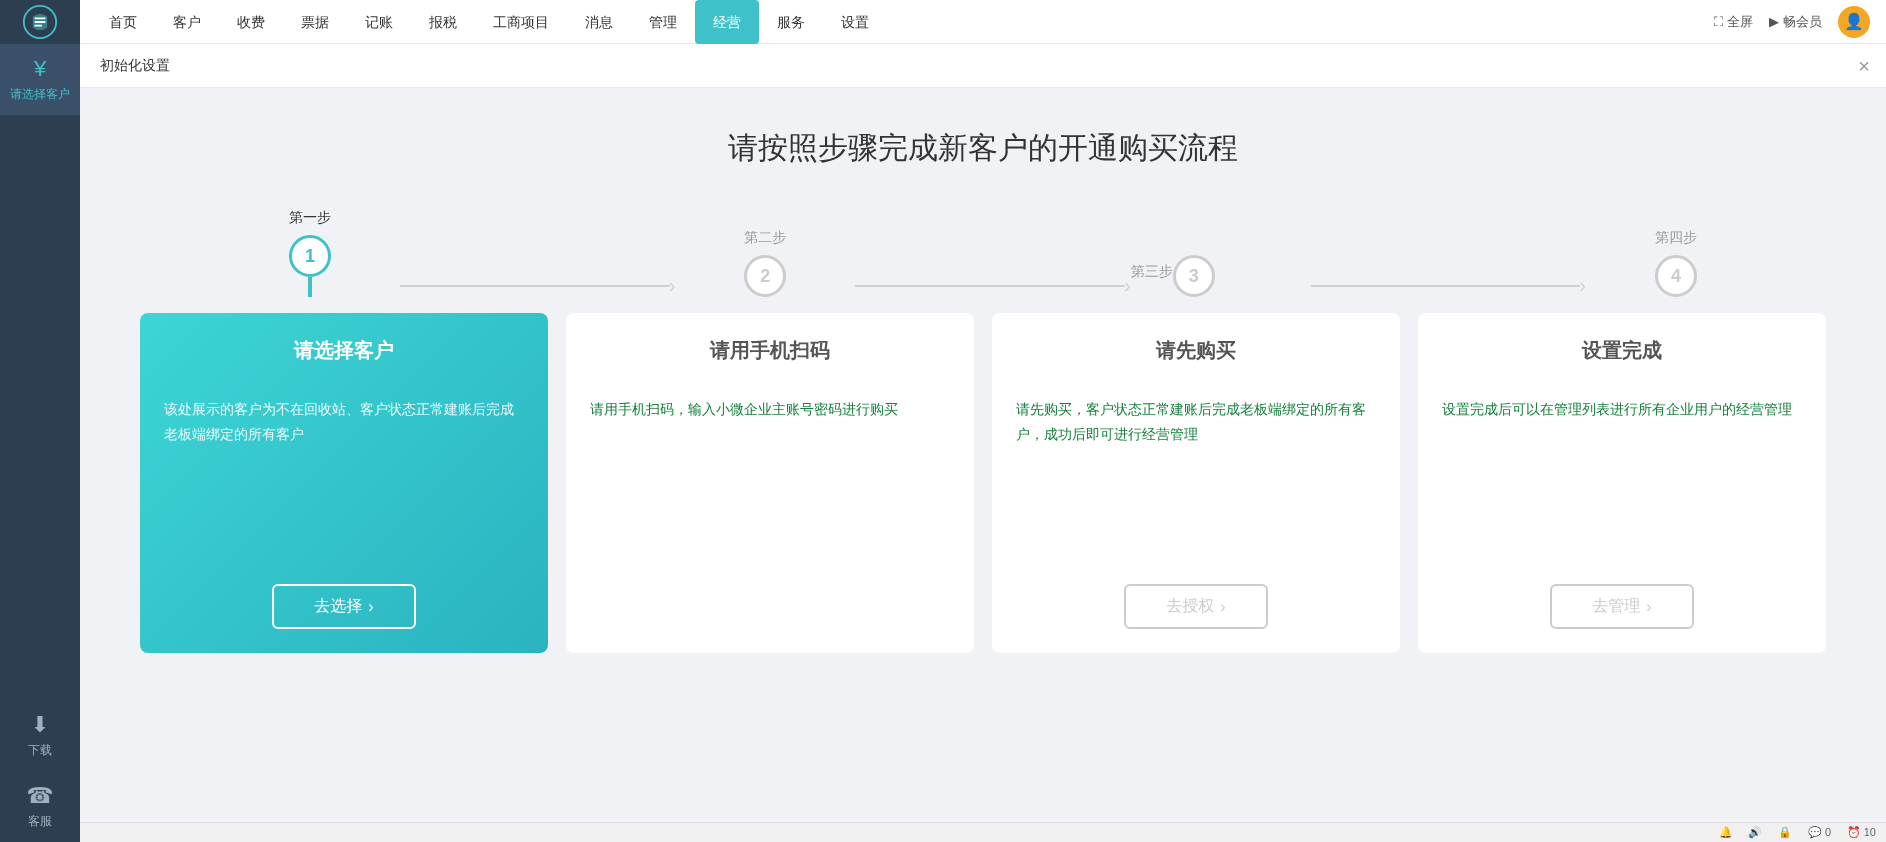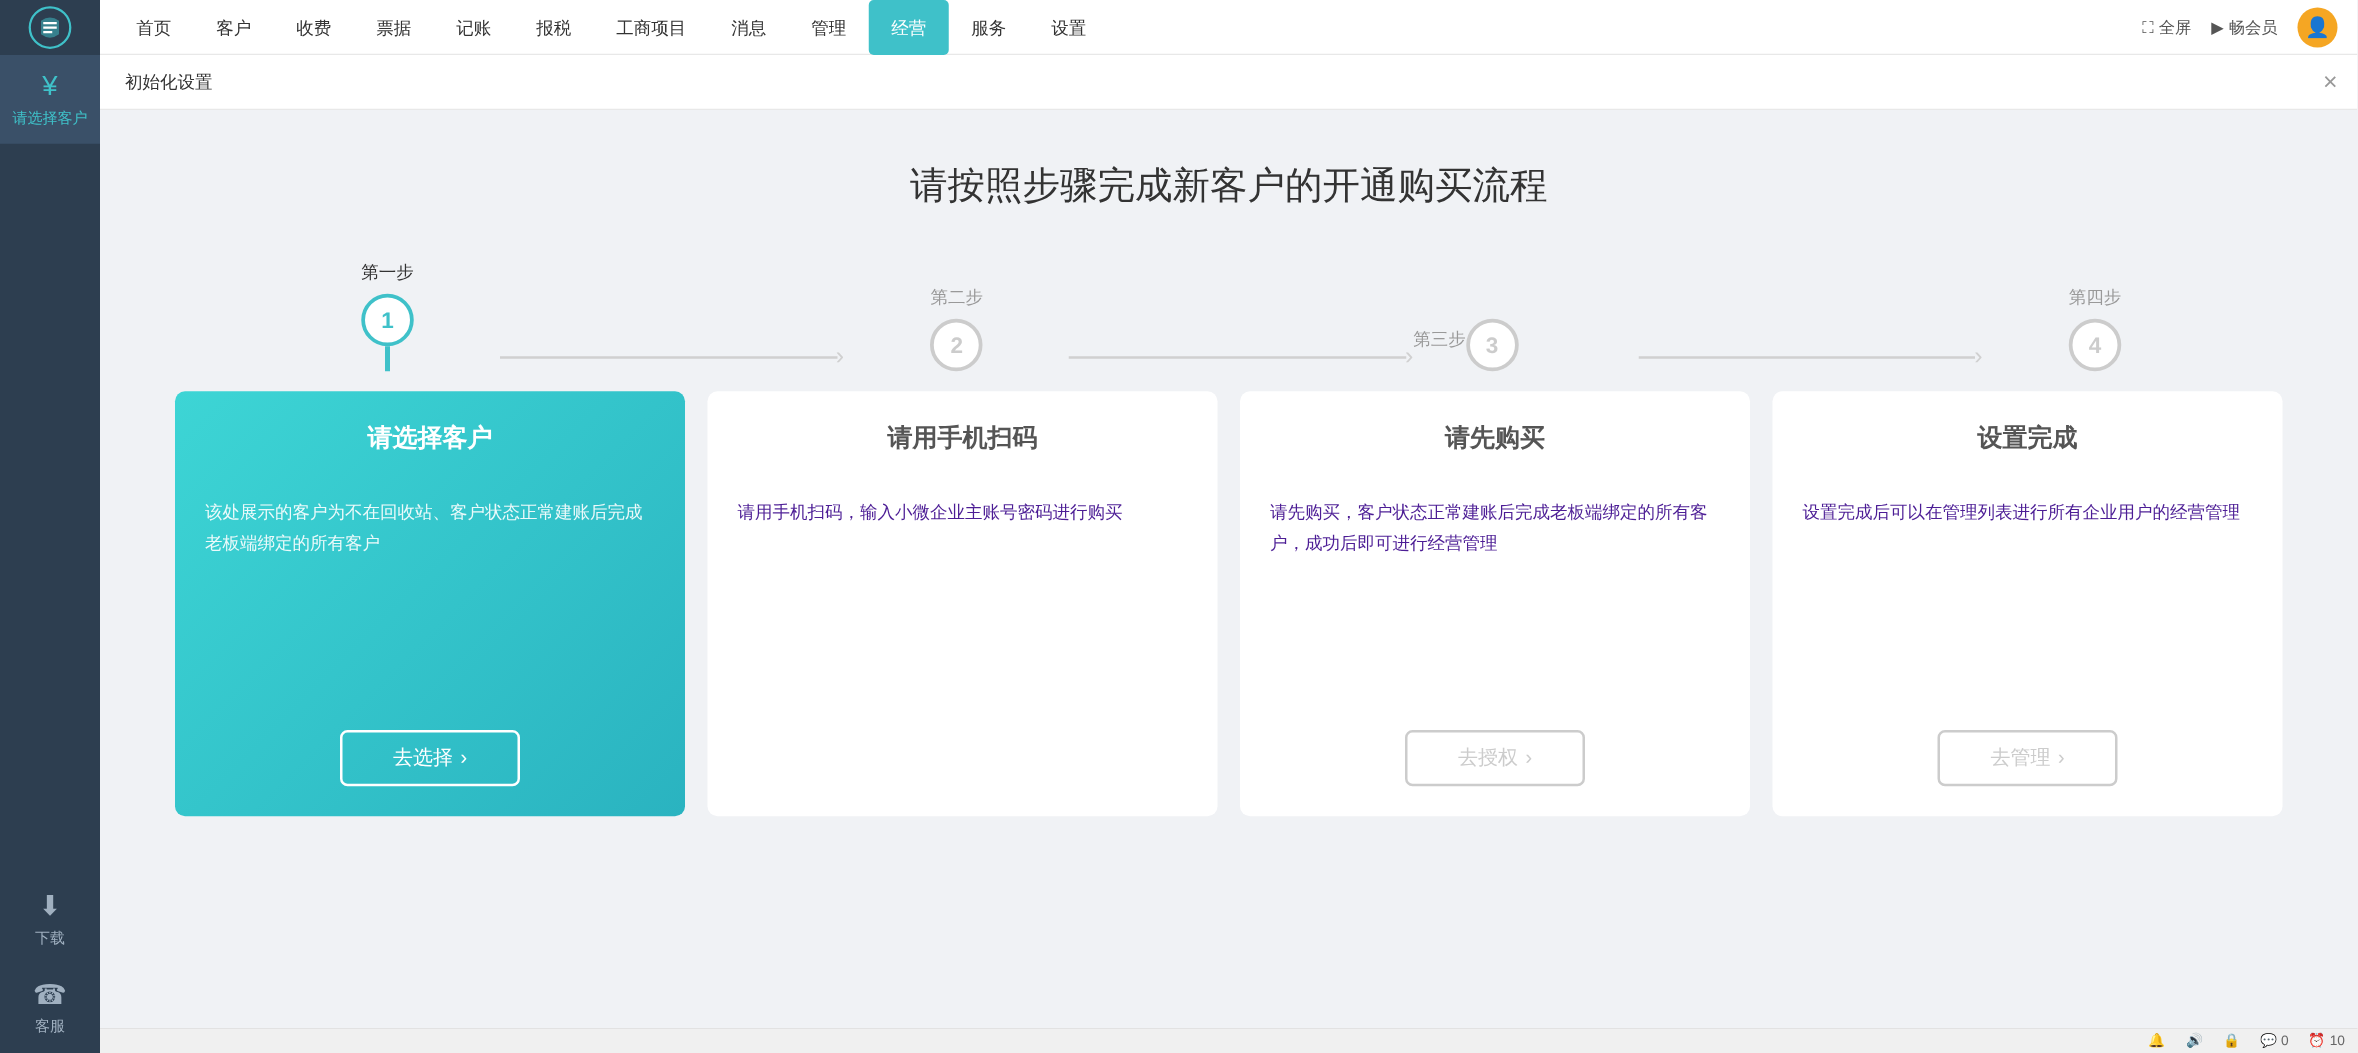--- a/index.html
+++ b/index.html
@@ -79,21 +79,21 @@
       position: relative;
     }
     .card.card-active {
       background: linear-gradient(135deg, #3dd5d5 0%, #2ab3c0 100%);
     }
     .card-title {
       font-size: 20px; font-weight: bold; text-align: center; margin-bottom: 33px;
       color: #555;
     }
     .card.card-active .card-title { color: #fff; }
-    .card-body { font-size: 14px; color: #4c1d95; line-height: 1.8; flex: 1; }
+    .card-body { font-size: 14px; color: #15803d; line-height: 1.8; flex: 1; }
     .card.card-active .card-body { color: rgba(255,255,255,0.9); }
     .card-footer { margin-top: 24px; display: flex; justify-content: center; }
     .action-btn {
       border: 2px solid #3fc1c9; color: #3fc1c9; background: #fff;
       border-radius: 6px; padding: 10px 40px; font-size: 16px; cursor: pointer;
       display: flex; align-items: center; gap: 6px; white-space: nowrap;
     }
     .action-btn.btn-white {
       border-color: #fff; color: #fff; background: transparent;
     }

